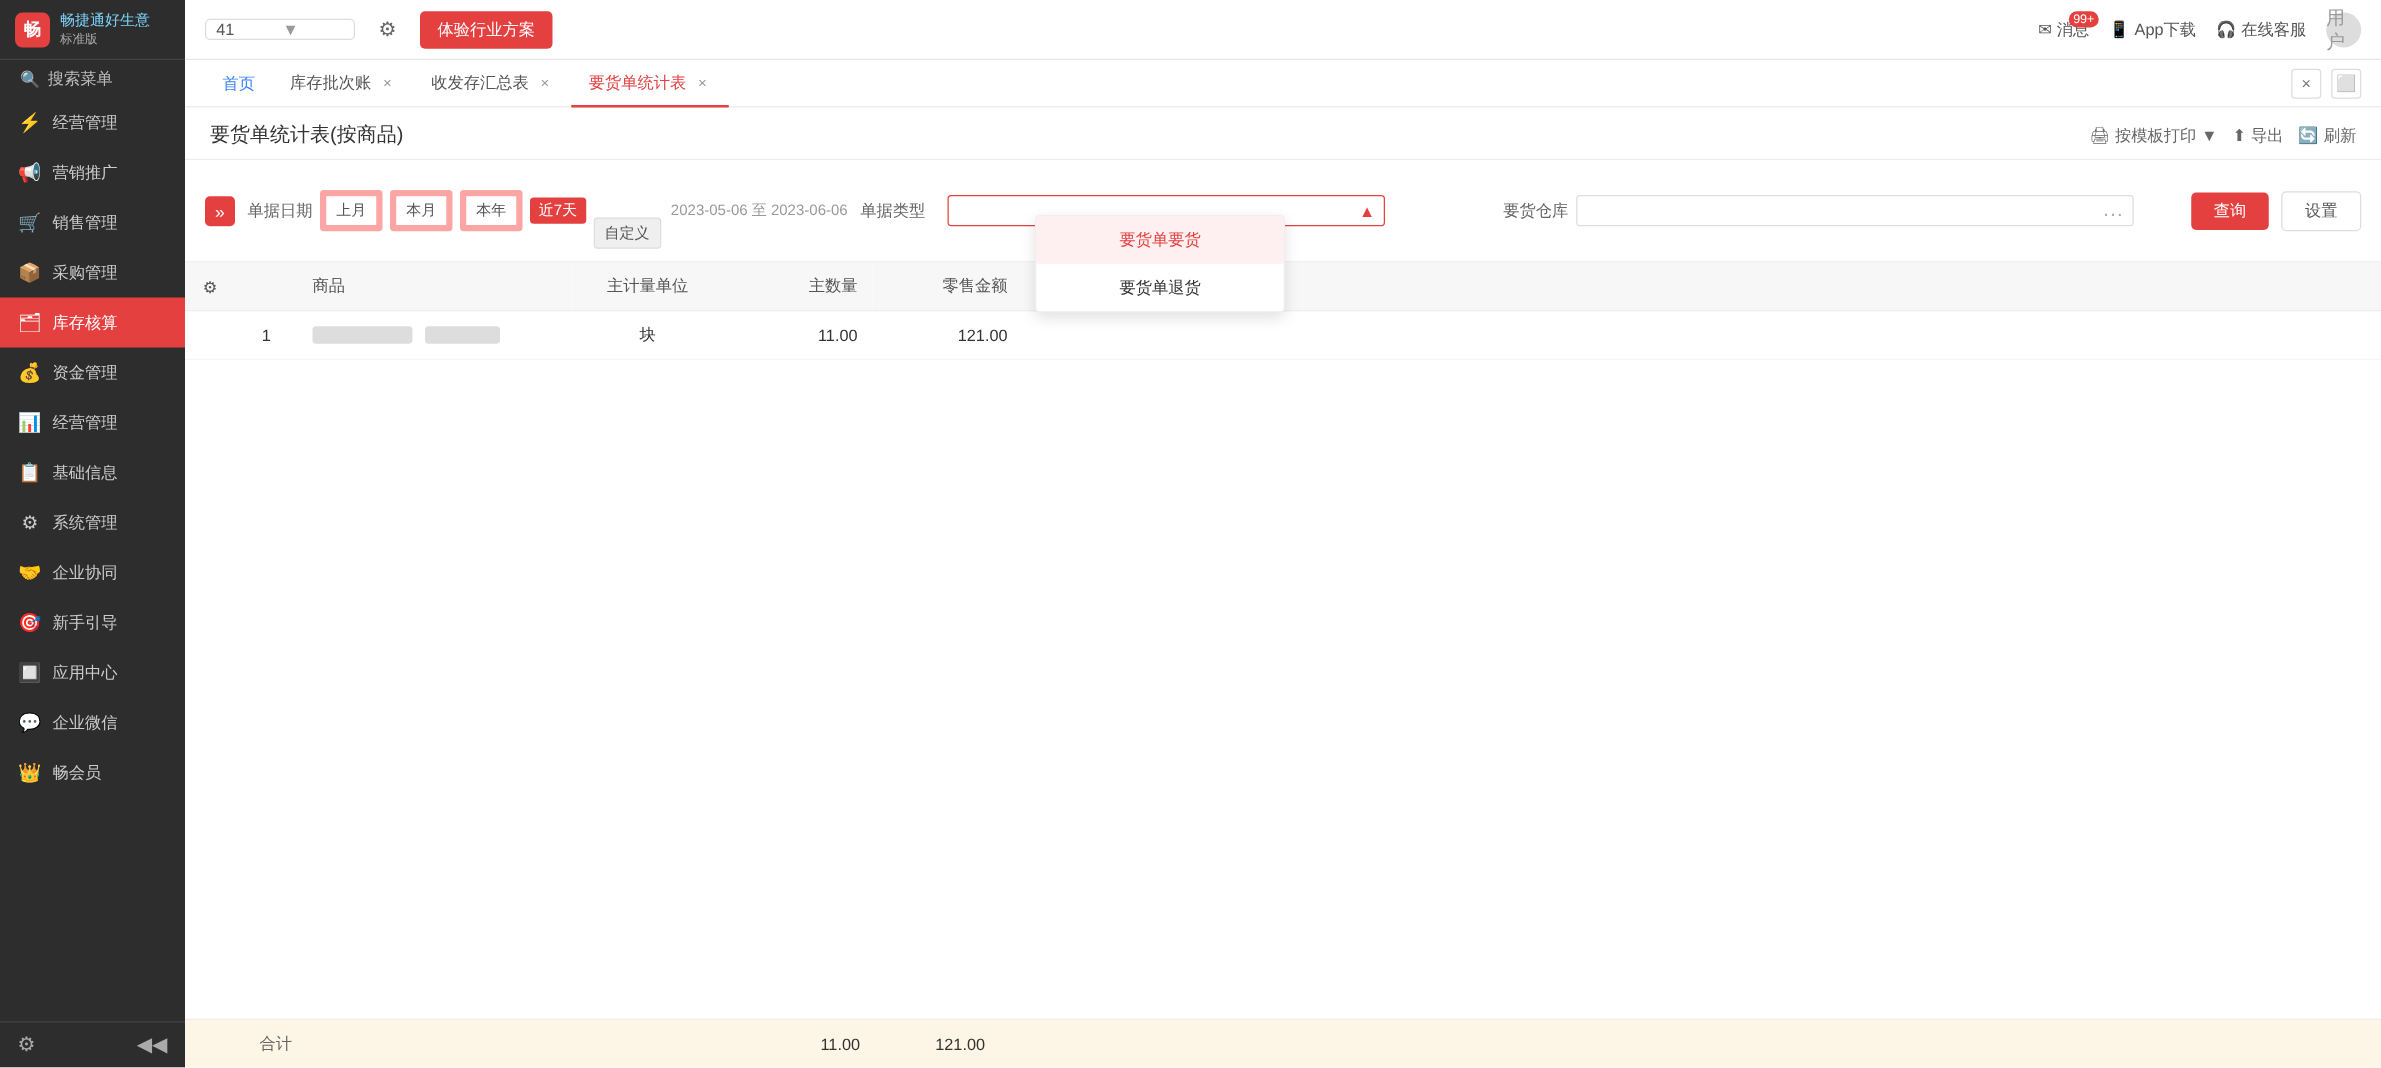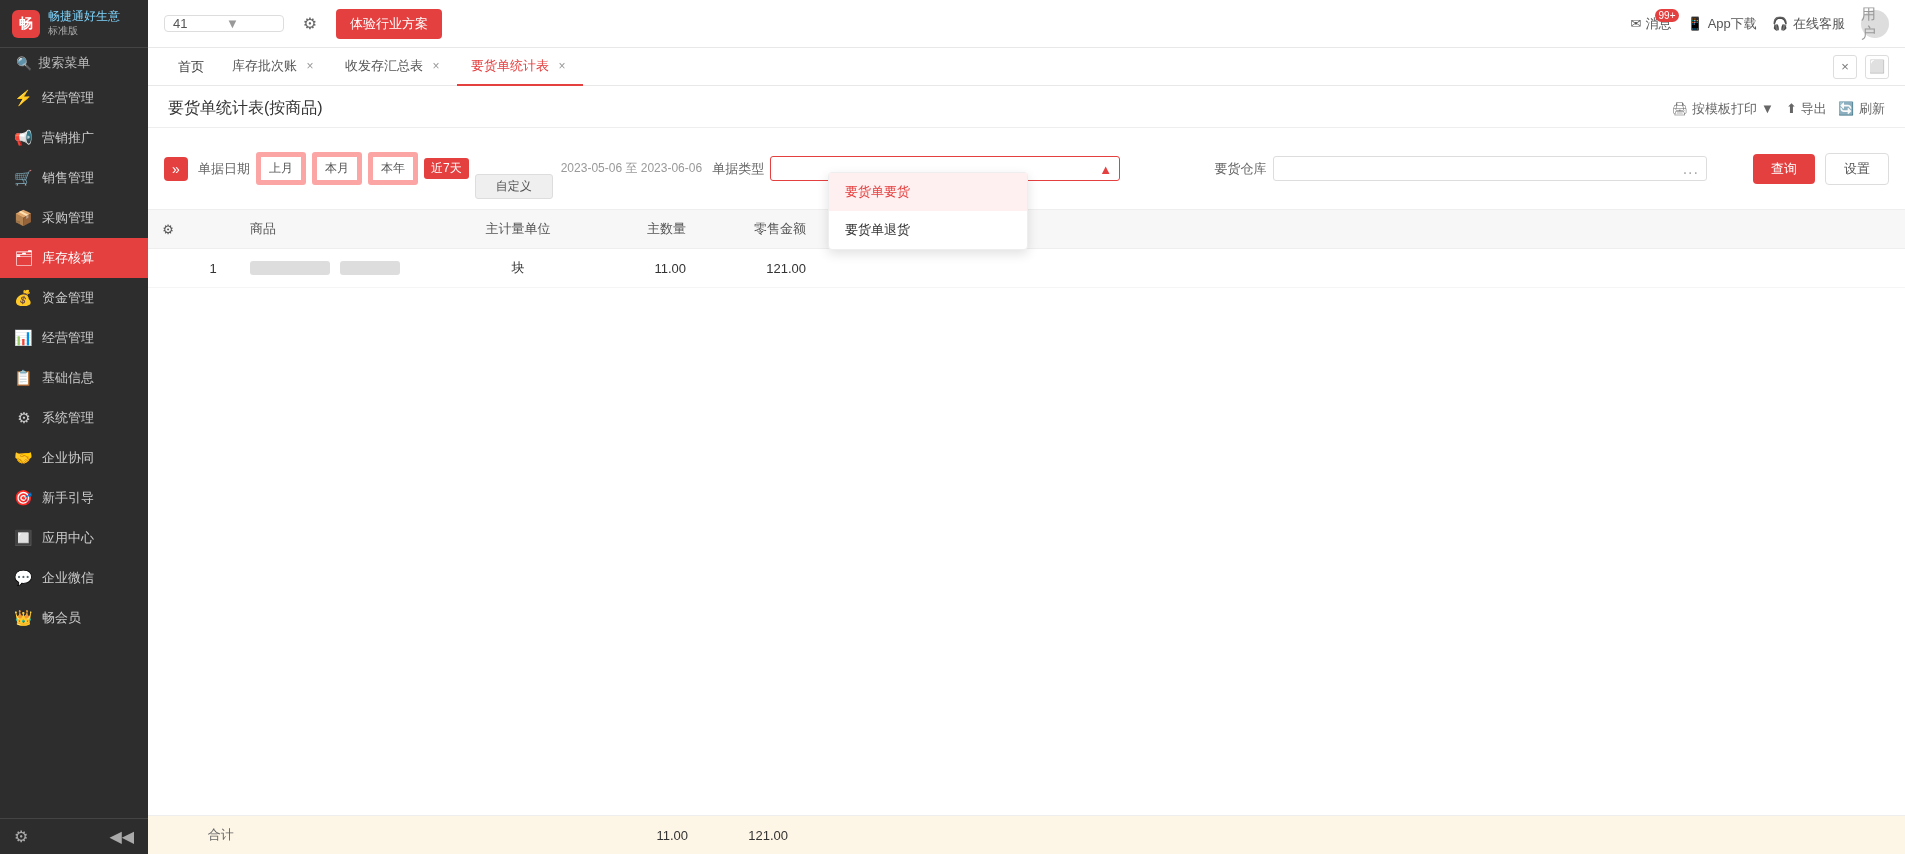--- a/index.html
+++ b/index.html
@@ -153,21 +153,21 @@
     .tab.active {
       color: #e54040;
       border-bottom: 2px solid #e54040;
     }
     .tab .tab-close {
       margin-left: 6px; color: #999; font-size: 12px;
       width: 14px; height: 14px;
       display: flex; align-items: center; justify-content: center;
       border-radius: 50%;
     }
-    .tab-home { color: #404040; font-size: 13px; padding: 0 14px; cursor: pointer; }
+    .tab-home { color: #3b82f6; font-size: 13px; padding: 0 14px; cursor: pointer; }
     .tab-actions { margin-left: auto; display: flex; align-items: center; gap: 8px; }
     .tab-action-btn { width: 24px; height: 24px; display: flex; align-items: center; justify-content: center; cursor: pointer; color: #777; border: 1px solid #ddd; border-radius: 3px; }
 
     
     .content {
       flex: 1;
       background: #f5f5f5;
       overflow-y: auto;
       display: flex;
       flex-direction: column;
@@ -216,25 +216,25 @@
       cursor: pointer;
     }
     .date-tag {
       padding: 2px 7px;
       background: #e54040;
       color: #fff;
       border-radius: 3px;
       font-size: 12px;
       cursor: pointer;
     }
-    .date-custom { padding: 3px 20px; border: 1px solid #ddd; border-radius: 3px; color: #555; font-size: 12px; cursor: pointer; margin-top: 36px; }
+    .date-custom { padding: 3px 8px; border: 1px solid #ddd; border-radius: 3px; color: #555; font-size: 12px; cursor: pointer; margin-top: 36px; }
     .date-range { font-size: 12px; color: #999; margin-left: 2px; }
 
     .filter-type-group {
-      display: flex; align-items: center; gap: 6px;
+      display: flex; align-items: center; gap: 18px;
       flex: 1;
     }
     .filter-input-wrap {
       position: relative;
       flex: 1;
       max-width: 350px;
     }
     .filter-input {
       width: 100%;
       border: 1px solid #e54040;
@@ -295,20 +295,21 @@
       border-radius: 4px;
       box-shadow: 0 4px 12px rgba(0,0,0,0.12);
       z-index: 100;
       min-width: 200px;
     }
     .dropdown-item {
       padding: 10px 16px;
       font-size: 13px;
       cursor: pointer;
       color: #333;
+      text-align: center;
     }
     .dropdown-item.selected { background: #fef0f0; color: #e54040; }
 
     
     .table-wrap {
       flex: 1;
       background: #fff;
       margin: 0;
       overflow: auto;
     }

